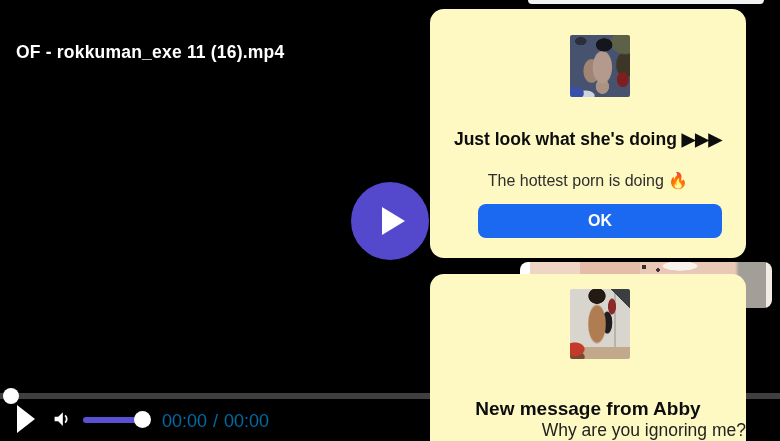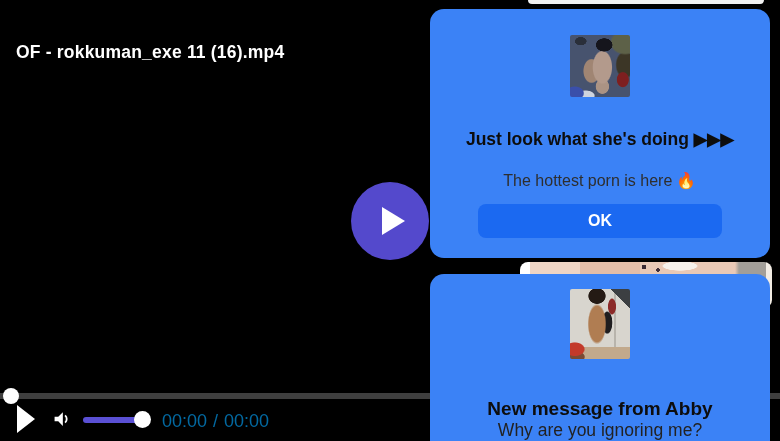--- a/index.html
+++ b/index.html
@@ -144,22 +144,22 @@
     background-image:
       radial-gradient(circle 4px at 124px 5px, #3a2a33 55%, rgba(58,42,51,0) 60%),
       radial-gradient(circle 3px at 138px 8px, #42303a 55%, rgba(66,48,58,0) 60%),
       radial-gradient(ellipse 30px 8px at 160px 4px, #f7f2ec 55%, rgba(247,242,236,0) 60%),
       linear-gradient(90deg, #ffffff 0 10px, #efd5c4 10px 60px, #e3bda8 60px 120px, #e9c9b6 120px 215px, #a29e98 219px 246px, #f2ece4 246px);
   }
 
   .card {
     position: absolute;
     left: 430px;
-    width: 340px;
-    background: #3b82f6;
+    width: 316px;
+    background: #fef9c3;
     border-radius: 14px;
     z-index: 3;
     cursor: pointer;
   }
   .card-offer { top: 9px; height: 249px; }
   .card-message { top: 274px; height: 200px; }
 
   .thumb {
     position: absolute;
     left: 140px;
@@ -208,21 +208,21 @@
   }
   .card .subtitle {
     position: absolute;
     width: 100%;
     text-align: center;
     color: #2e2e2e;
   }
   .card-offer h2 { top: 120px; font-size: 17.5px; }
   .card-offer .subtitle { top: 162px; font-size: 16px; }
   .card-message h2 { top: 104px; font-size: 19px; margin-top: 20px; }
-  .card-message .subtitle { top: 146px; font-size: 17.5px; color: #222; }
+  .card-message .subtitle { top: 146px; font-size: 17.5px; color: #222; text-align: right; }
 
   .ok-button {
     position: absolute;
     left: 48px;
     top: 195px;
     width: 244px;
     height: 34px;
     border: none;
     border-radius: 8px;
     background: #1b69f1;
@@ -261,21 +261,21 @@
 
   <div class="time-display"><span>00:00</span><span class="sep">/</span><span>00:00</span></div>
 
   <div class="peek-strip"></div>
 
   <div class="bg-card"></div>
 
   <div class="card card-offer">
     <div class="thumb thumb-offer"></div>
     <h2>Just look what she's doing ▶▶▶</h2>
-    <div class="subtitle">The hottest porn is here 🔥</div>
+    <div class="subtitle">The hottest porn is doing 🔥</div>
     <button class="ok-button">OK</button>
   </div>
 
   <div class="card card-message">
     <div class="thumb thumb-message"></div>
     <h2>New message from Abby</h2>
     <div class="subtitle">Why are you ignoring me?</div>
   </div>
 
 </div>

